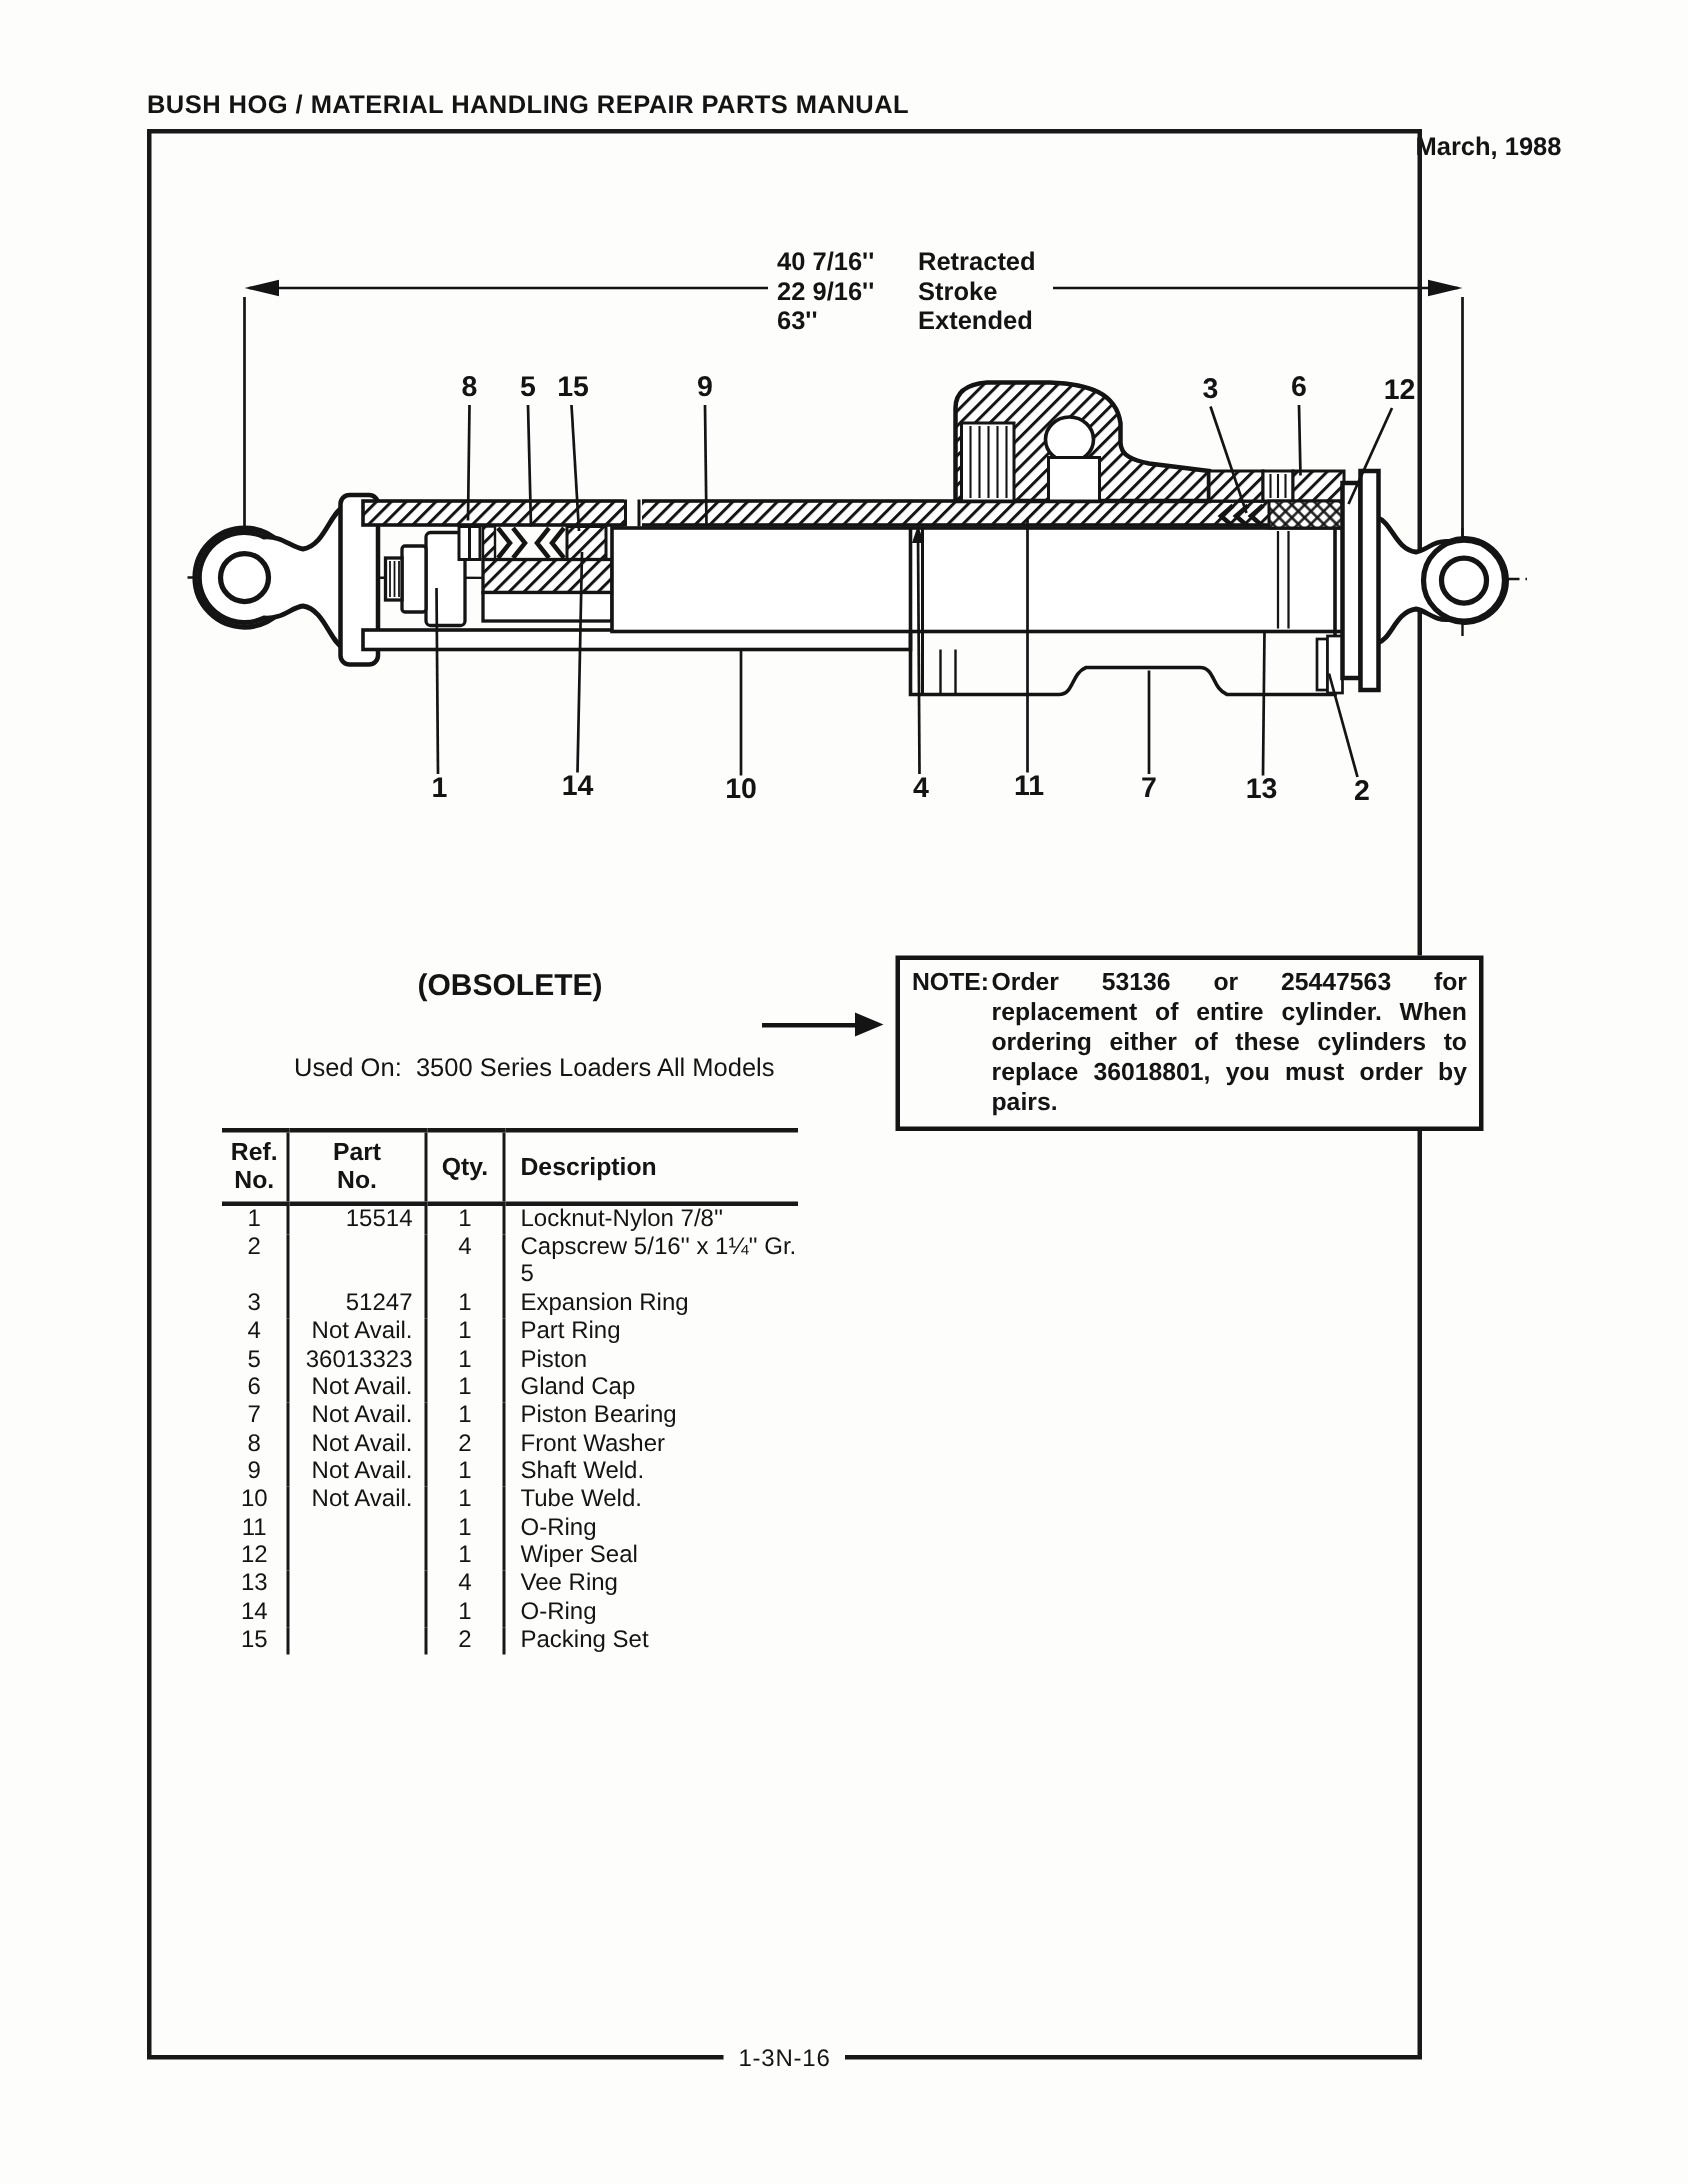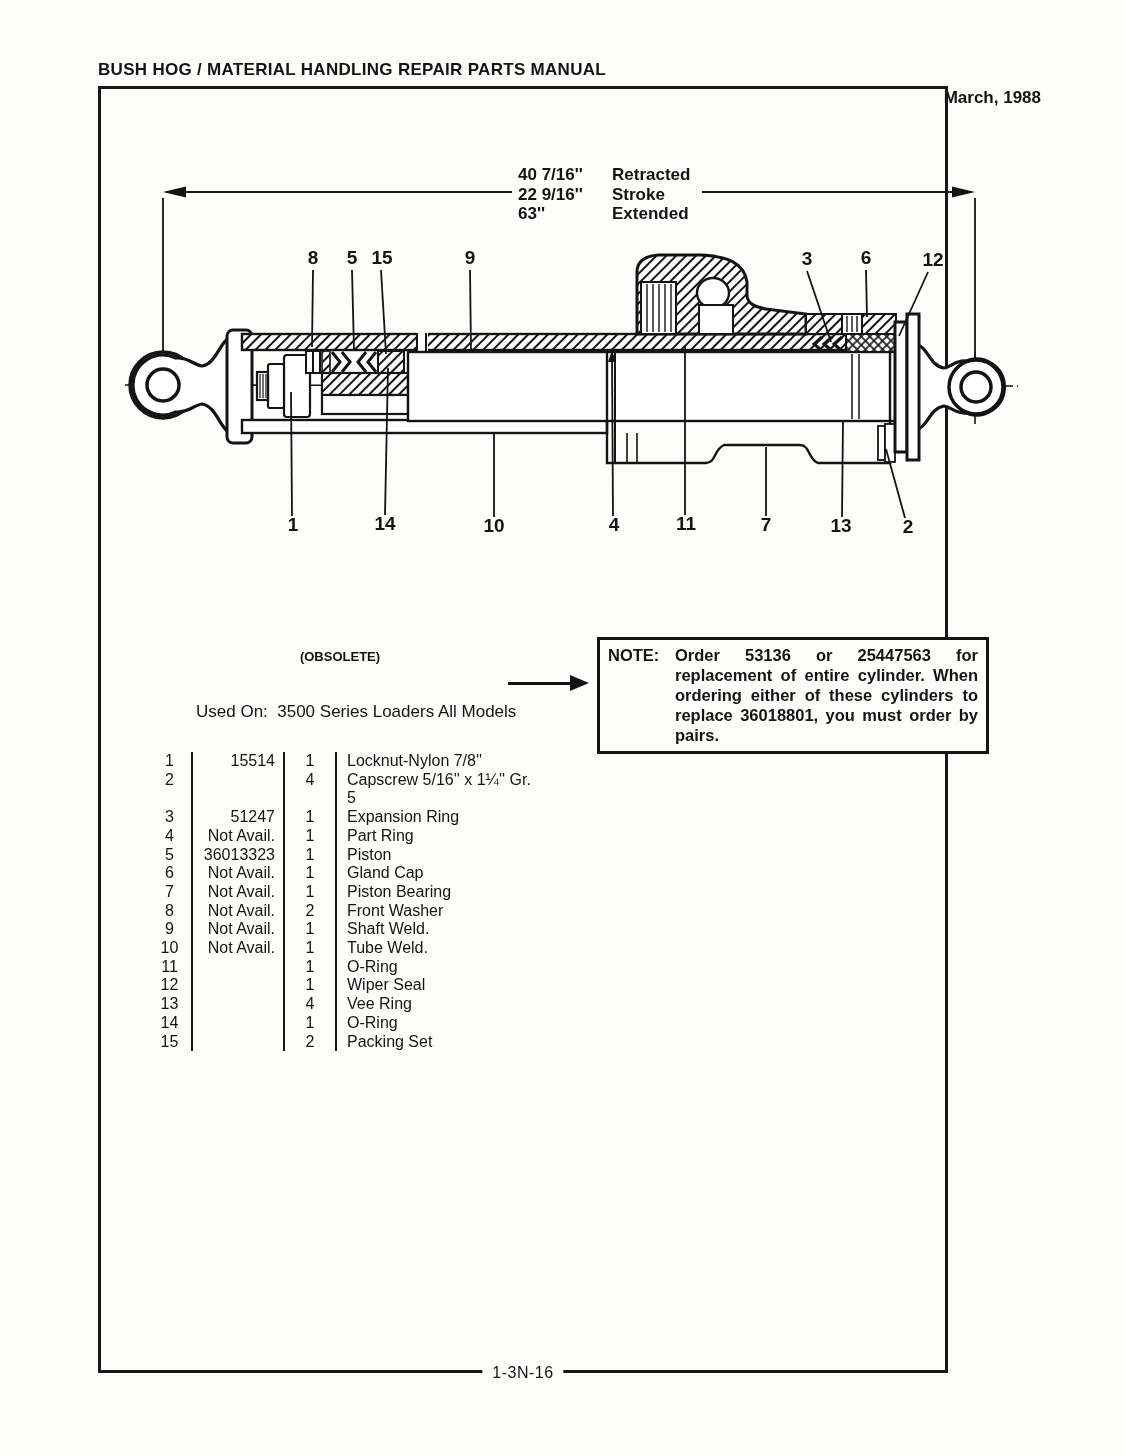--- a/index.html
+++ b/index.html
@@ -11,28 +11,28 @@
   }
   .abs{position:absolute;}
   
   .hdr-title{left:98px;top:60px;font-size:17px;font-weight:bold;letter-spacing:.3px;}
   .hdr-date{right:84px;top:60px;font-size:17px;font-weight:700;margin-top:28px;}
   
   .frame{left:98px;top:86px;width:850px;height:1287px;border:3px solid #181818;box-sizing:border-box;}
   .page-code{position:absolute;left:50%;bottom:-12px;transform:translateX(-50%);
     background:#fdfdfb;padding:0 10px;font-size:16px;letter-spacing:.5px;}
   
-  .title-block{left:160px;top:646px;width:360px;text-align:center;font-weight:bold;font-size:13px;line-height:22px;}
+  .title-block{left:160px;top:646px;width:360px;text-align:center;font-weight:bold;font-size:20px;line-height:22px;}
   .arrow-line{left:508px;top:682px;width:64px;height:3px;background:#141414;}
   .arrow-head{left:570px;top:675px;width:0;height:0;border-left:19px solid #141414;
     border-top:8px solid transparent;border-bottom:8px solid transparent;}
   .used-on{left:196px;top:702px;font-size:17px;}
   
   .note-box{left:597px;top:637px;width:392px;min-height:86px;box-sizing:border-box;
-    border:3px solid #141414;padding:5px 8px 6px 8px;display:flex;gap:15px;
+    border:3px solid #141414;padding:5px 8px 6px 8px;display:flex;gap:1px;
     font-weight:bold;font-size:16.5px;line-height:20px;background:#fdfdfb;}
   .note-label{flex:0 0 52px;}
   .note-text{flex:1;text-align:justify;}
   
   .parts{left:148px;top:752px;}
   table{border-collapse:collapse;table-layout:fixed;width:384px;}
   col.c1{width:44px;}col.c2{width:92px;}col.c3{width:52px;}col.c4{width:196px;}
   th{border-top:3px solid #181818;border-bottom:3px solid #181818;height:46px;
      font-size:16.5px;line-height:19px;white-space:pre-line;vertical-align:middle;padding:0;}
   td{font-size:16px;line-height:18.7px;padding:0;vertical-align:top;}
@@ -240,20 +240,28 @@
 
 <div class="abs parts">
 <table>
   <colgroup>
         <col class="c1">
         <col class="c2">
         <col class="c3">
         <col class="c4">
       </colgroup>
   <tbody>
+        <tr>
+    <th>Ref.
+No.</th>
+    <th class="vln">Part
+No.</th>
+    <th class="vln">Qty.</th>
+    <th class="vln" style="text-align:left;padding-left:10px;">Description</th>
+  </tr>
   <tr>
           <td class="t-ref">1</td>
           <td class="vln t-part">15514</td>
           <td class="vln t-qty">1</td>
           <td class="vln t-desc">Locknut-Nylon 7/8''</td>
         </tr>
   <tr>
           <td class="t-ref">2</td>
           <td class="vln t-part"></td>
           <td class="vln t-qty">4</td>

